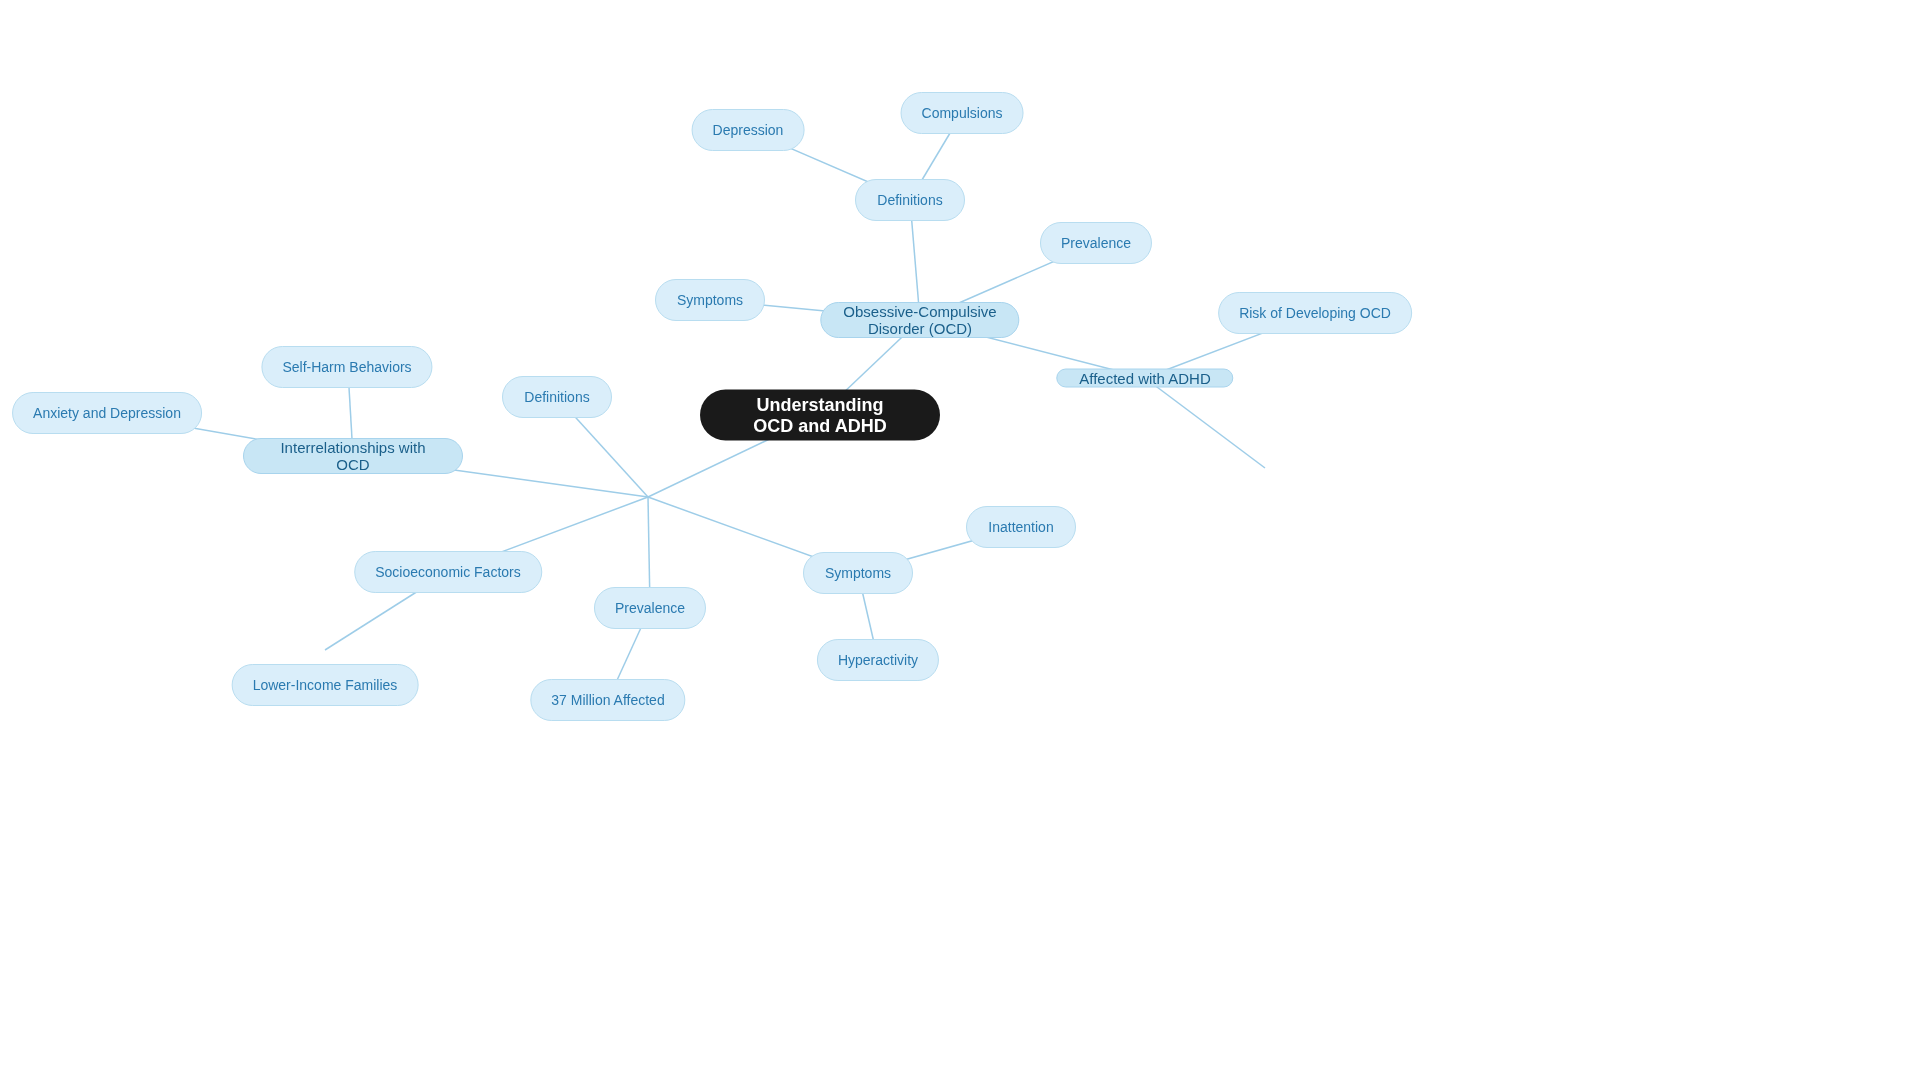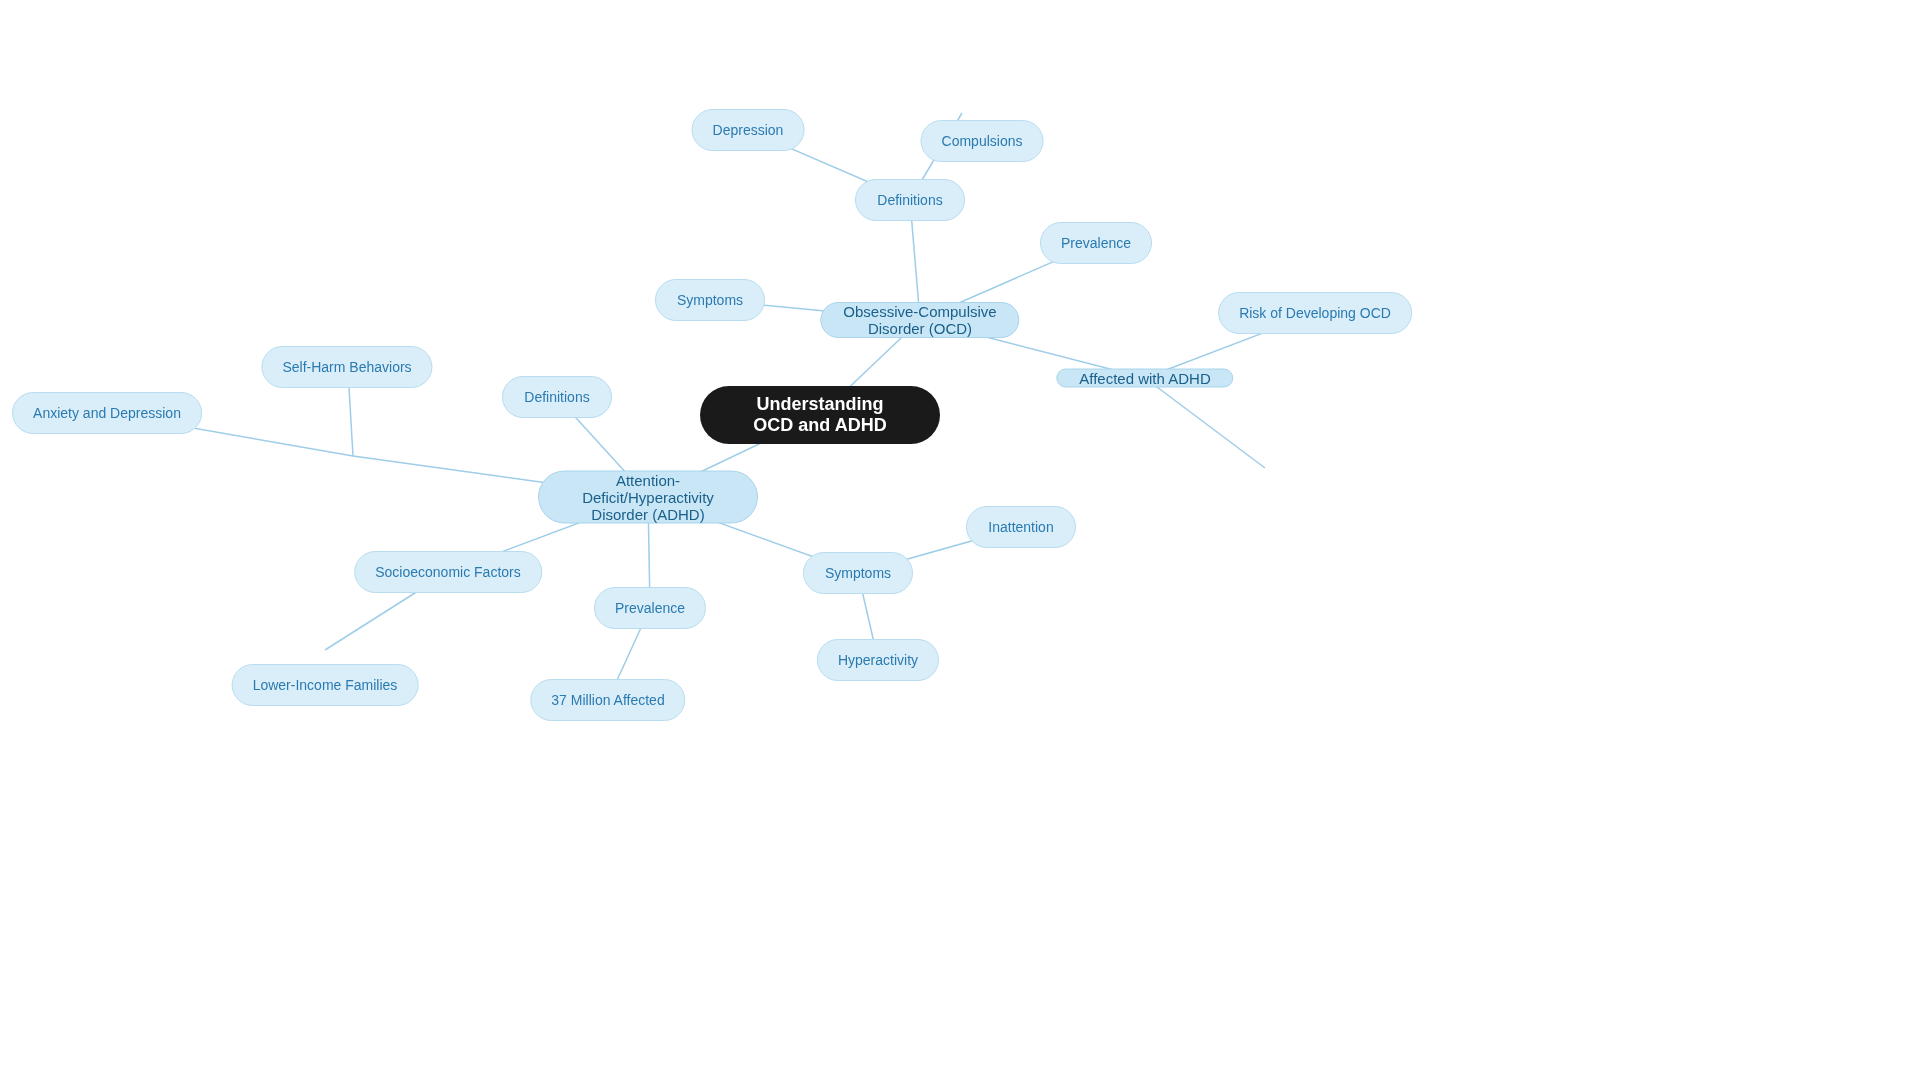--- a/index.html
+++ b/index.html
@@ -36,21 +36,21 @@
       transform: translate(-50%, -50%);
     }
     .node-center {
       background: #1a1a1a;
       color: #ffffff;
       font-size: 18px;
       font-weight: 600;
       padding: 18px 36px;
       border-radius: 40px;
       width: 240px;
-      height: 58px;
+      height: 51px;
     }
     .node-primary {
       background: #c8e6f5;
       color: #1a5f8a;
       border: 1.5px solid #a8d4ed;
       font-size: 15px;
       font-weight: 500;
       padding: 0 22px;
       min-width: 130px;
       max-width: 220px;
@@ -95,30 +95,29 @@
       <line x1="448" y1="572" x2="325" y2="650"></line>
       <line x1="648" y1="497" x2="353" y2="456"></line>
       <line x1="353" y1="456" x2="347" y2="353"></line>
       <line x1="353" y1="456" x2="107" y2="413"></line>
     </svg>
 <div class="node node-center" style="left: 820px; top: 415px; white-space: pre-line;">Understanding OCD and ADHD</div>
     <div class="node node-primary" style="left: 920px; top: 320px; white-space: pre-line;">Obsessive-Compulsive
 Disorder (OCD)</div>
     <div class="node node-secondary" style="left: 910px; top: 200px; white-space: pre-line;">Definitions</div>
     <div class="node node-secondary" style="left: 748px; top: 130px; white-space: pre-line;">Depression</div>
-    <div class="node node-secondary" style="left: 982px; top: 113px; white-space: pre-line; margin-top: 28px;">Compulsions</div>
+    <div class="node node-secondary" style="left: 962px; top: 113px; white-space: pre-line;">Compulsions</div>
     <div class="node node-secondary" style="left: 710px; top: 300px; white-space: pre-line;">Symptoms</div>
     <div class="node node-secondary" style="left: 1096px; top: 243px; white-space: pre-line;">Prevalence</div>
     <div class="node node-primary" style="left: 1145px; top: 378px; white-space: pre-line;">Affected with ADHD</div>
     <div class="node node-secondary" style="left: 1315px; top: 313px; white-space: pre-line;">Risk of Developing OCD</div>
-    <div class="node node-primary" style="left: 648px; top: 497px; white-space: pre-line;">Attention-Deficit/Hyperactivity
-Disorder (ADHD)</div>
     <div class="node node-secondary" style="left: 557px; top: 397px; white-space: pre-line;">Definitions</div>
     <div class="node node-secondary" style="left: 858px; top: 573px; white-space: pre-line;">Symptoms</div>
     <div class="node node-secondary" style="left: 1021px; top: 527px; white-space: pre-line;">Inattention</div>
     <div class="node node-secondary" style="left: 878px; top: 660px; white-space: pre-line;">Hyperactivity</div>
     <div class="node node-secondary" style="left: 650px; top: 608px; white-space: pre-line;">Prevalence</div>
     <div class="node node-secondary" style="left: 608px; top: 700px; white-space: pre-line;">37 Million Affected</div>
     <div class="node node-secondary" style="left: 448px; top: 572px; white-space: pre-line;">Socioeconomic Factors</div>
     <div class="node node-secondary" style="left: 325px; top: 650px; white-space: pre-line; margin-top: 35px;">Lower-Income Families</div>
+    <div class="node node-primary" style="left: 353px; top: 456px; white-space: pre-line;">Interrelationships with OCD</div>
     <div class="node node-secondary" style="left: 347px; top: 353px; white-space: pre-line; margin-top: 14px;">Self-Harm Behaviors</div>
     <div class="node node-secondary" style="left: 107px; top: 413px; white-space: pre-line;">Anxiety and Depression</div>
   </div>
 
 </body></html>

